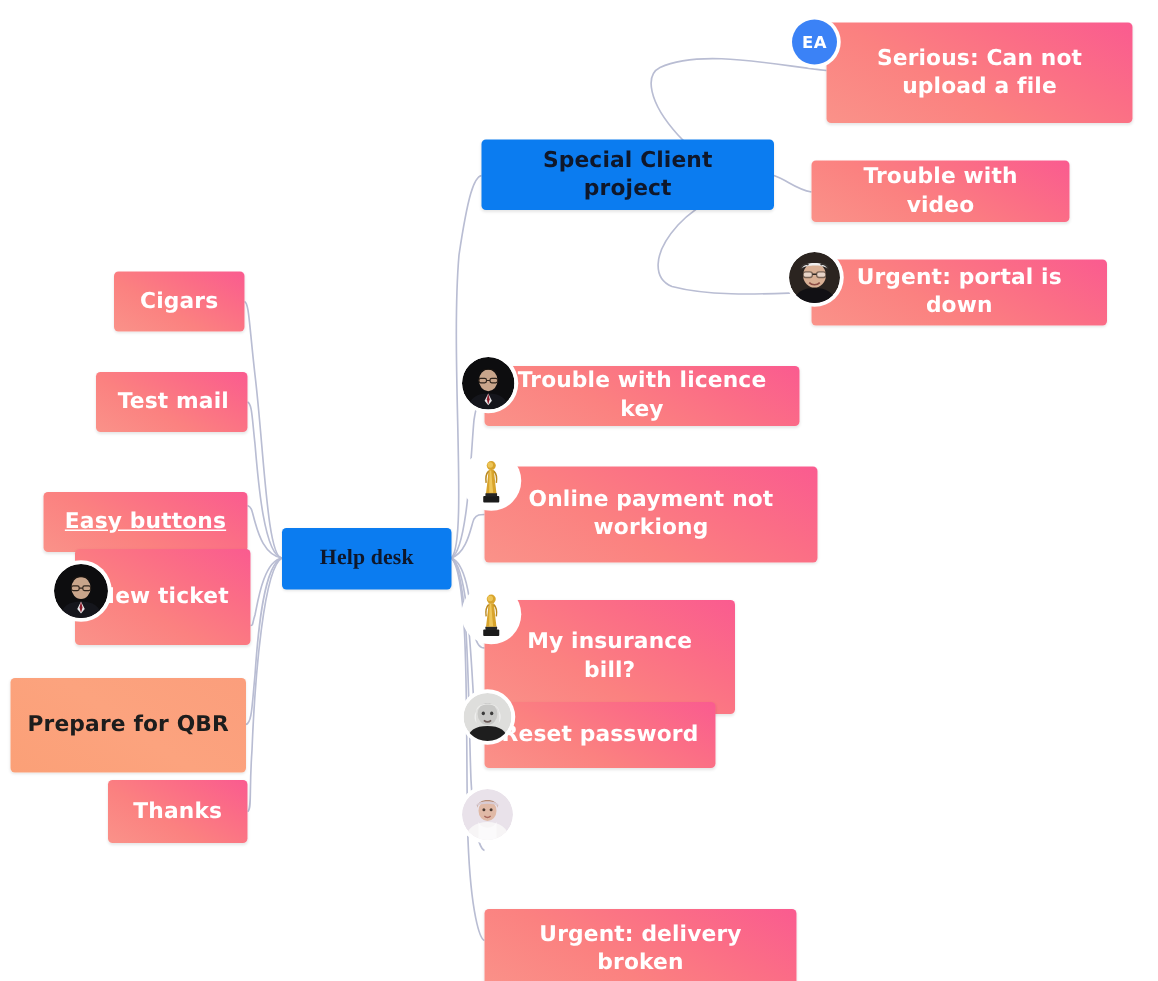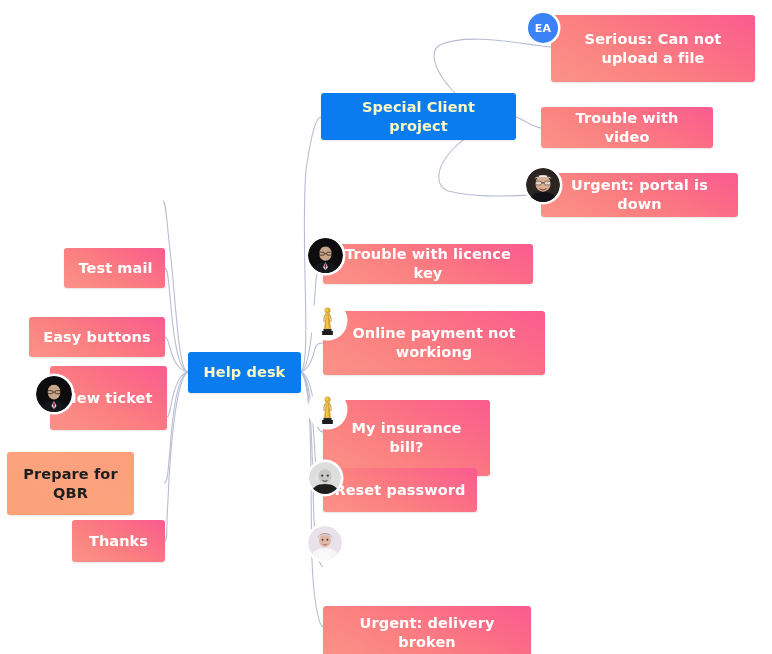--- a/index.html
+++ b/index.html
@@ -57,26 +57,27 @@
   }
 
   .node.orange {
     background: linear-gradient(35deg, #fba077 0%, #fca37e 50%, #fb9e7c 100%);
     color: #1d1d1d;
     font-size: 14.5px;
   }
 
   .node.blue {
     background: #0b7cf0;
-    color: #fef9c3;
+    color: #0f172a;
     font-size: 14.5px;
   }
 
   .node.root {
     font-size: 14.5px;
+    font-family: Liberation Serif, serif;
   }
 
   
   .avatar {
     position: absolute;
     z-index: 5;
     border-radius: 50%;
     overflow: hidden;
     background: #ffffff;
     box-shadow: 0 0 0 2.5px #ffffff;
@@ -128,34 +129,37 @@
   </svg>
 
   <div class="node blue root" style="left:188px; top:352px; width:113px; height:41px;">
     <span>Help desk</span>
   </div>
 
   <div class="node blue" style="left:321px; top:93px; width:195px; height:47px;">
     <span>Special Client project</span>
   </div>
 
+  <div class="node pink" style="left:76px; top:181px; width:87px; height:40px;">
+    <span>Cigars</span>
+  </div>
 
   <div class="node pink" style="left:64px; top:248px; width:101px; height:40px;padding-left:12px;">
     <span>Test mail</span>
   </div>
 
-  <div class="node pink" style="left:29px; top:317px; width:136px; height:40px;">
+  <div class="node pink" style="left:29px; top:328px; width:136px; height:40px;text-decoration:underline;">
     <span>Easy buttons</span>
   </div>
 
   <div class="node pink" style="left:50px; top:366px; width:117px; height:64px;">
     <span>New ticket</span>
   </div>
 
-  <div class="node orange" style="left:7px; top:452px; width:127px; height:63px;">
+  <div class="node orange" style="left:7px; top:452px; width:157px; height:63px;">
     <span>Prepare for QBR</span>
   </div>
 
   <div class="node pink" style="left:72px; top:520px; width:93px; height:42px;">
     <span>Thanks</span>
   </div>
 
   <div class="node pink" style="left:551px; top:15px; width:204px; height:67px;">
     <span>Serious: Can not upload a file</span>
   </div>

